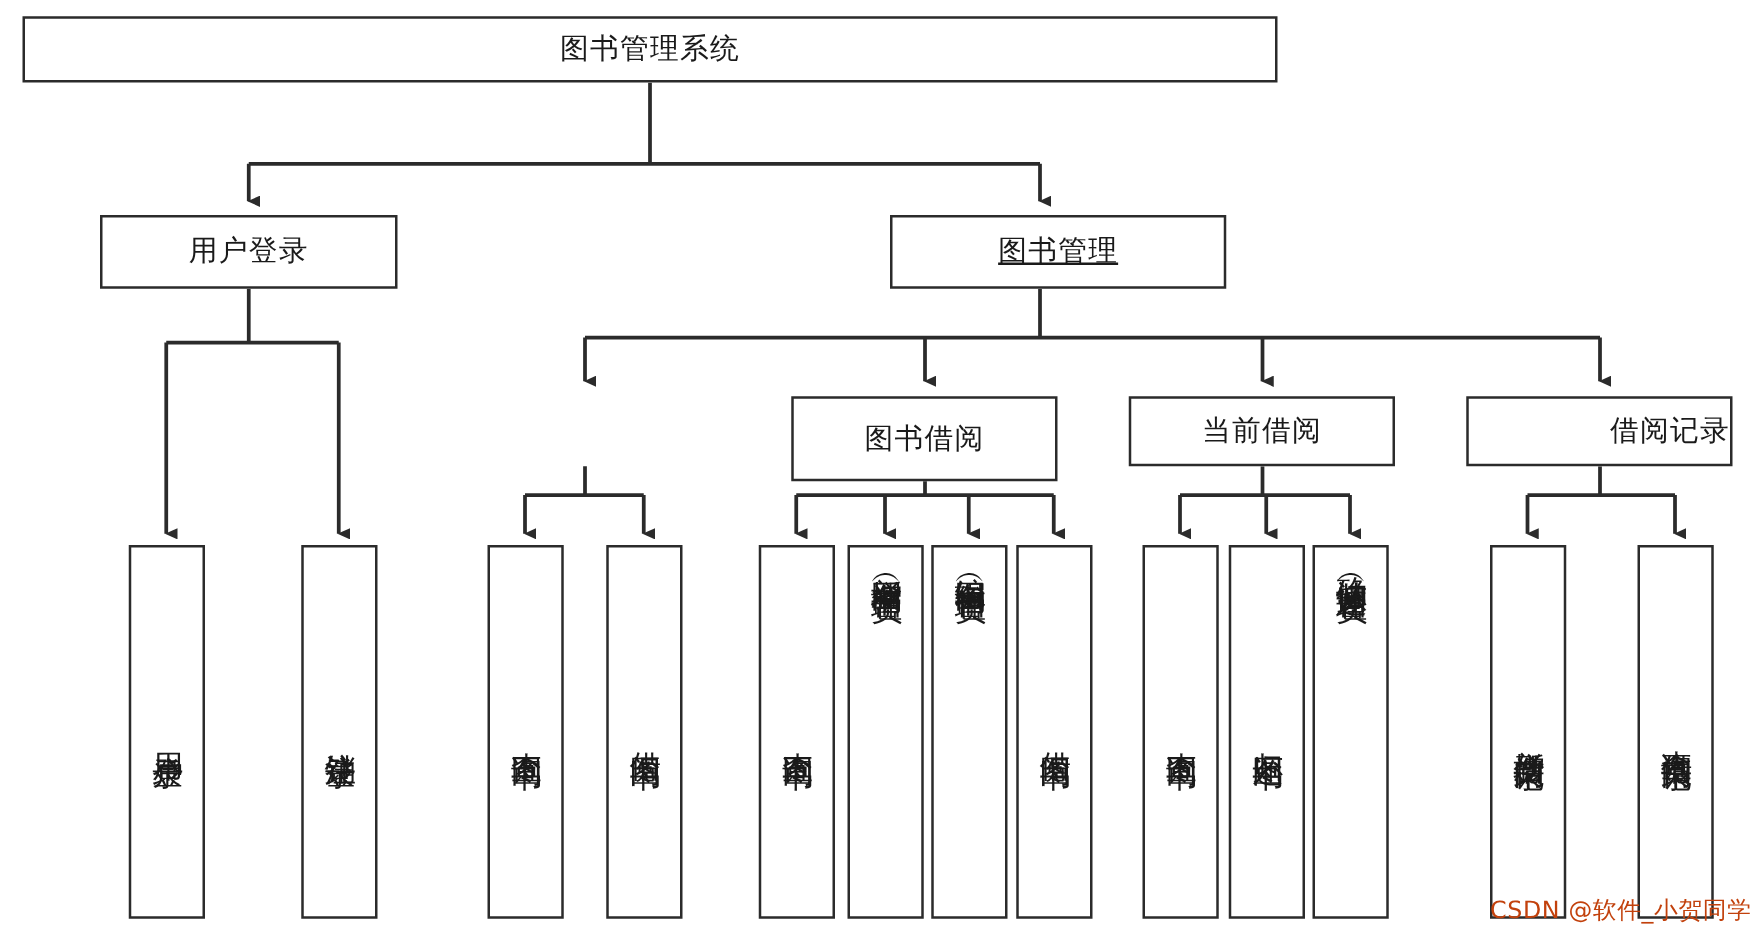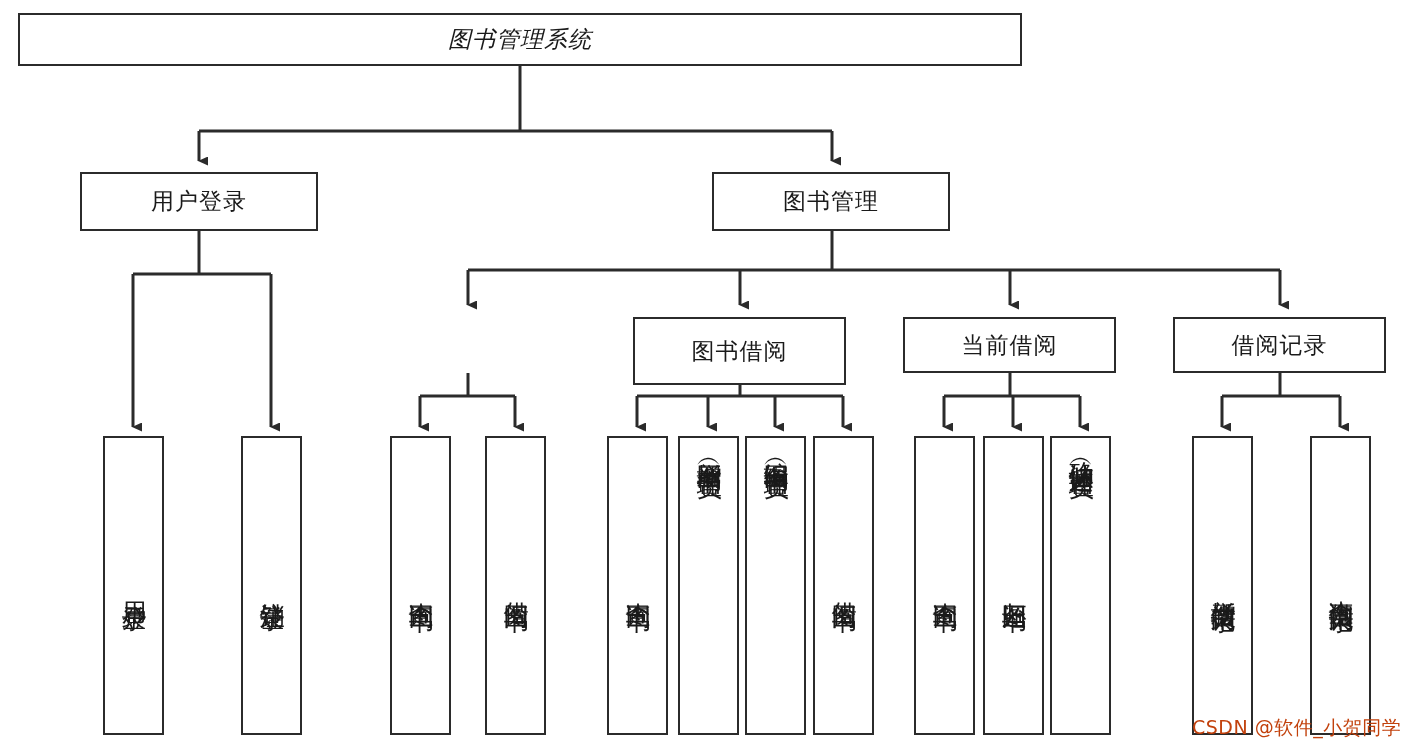--- a/index.html
+++ b/index.html
@@ -120,42 +120,42 @@
       <path d="M 1013,396 L 1013,427" marker-end="url(#arrowhead)"></path>
       <path d="M 1080,396 L 1080,427" marker-end="url(#arrowhead)"></path>
 
       <path d="M 1280,373 L 1280,396"></path>
       <path d="M 1222,396 L 1340,396"></path>
       <path d="M 1222,396 L 1222,427" marker-end="url(#arrowhead)"></path>
       <path d="M 1340,396 L 1340,427" marker-end="url(#arrowhead)"></path>
     </g>
   </svg>
 
-  <div class="node-box" style="left:18px; top:13px; width:1004px; height:53px;font-style:italic;">
+  <div class="node-box" style="left:18px; top:13px; width:1004px; height:53px;">
     <span class="node-label">图书管理系统</span>
   </div>
 
   <div class="node-box" style="left:80px; top:172px; width:238px; height:59px;">
     <span class="node-label">用户登录</span>
   </div>
 
-  <div class="node-box" style="left:712px; top:172px; width:238px; height:59px;">
+  <div class="node-box" style="left:712px; top:172px; width:269px; height:59px;text-decoration:underline;">
     <span class="node-label">图书管理</span>
   </div>
 
 
   <div class="node-box" style="left:633px; top:317px; width:213px; height:68px;">
     <span class="node-label">图书借阅</span>
   </div>
 
   <div class="node-box" style="left:903px; top:317px; width:213px; height:56px;">
     <span class="node-label">当前借阅</span>
   </div>
 
-  <div class="node-box" style="left:1173px; top:317px; width:213px; height:56px;">
+  <div class="node-box" style="left:1173px; top:317px; width:213px; height:56px;justify-content:flex-end;">
     <span class="node-label">借阅记录</span>
   </div>
 
   <div class="leaf-box align-center" style="left:103px; top:436px; width:61px; height:299px;">
     <span class="leaf-label">用户登录</span>
   </div>
   <div class="leaf-box align-center" style="left:241px; top:436px; width:61px; height:299px;">
     <span class="leaf-label">注销登录</span>
   </div>
 

